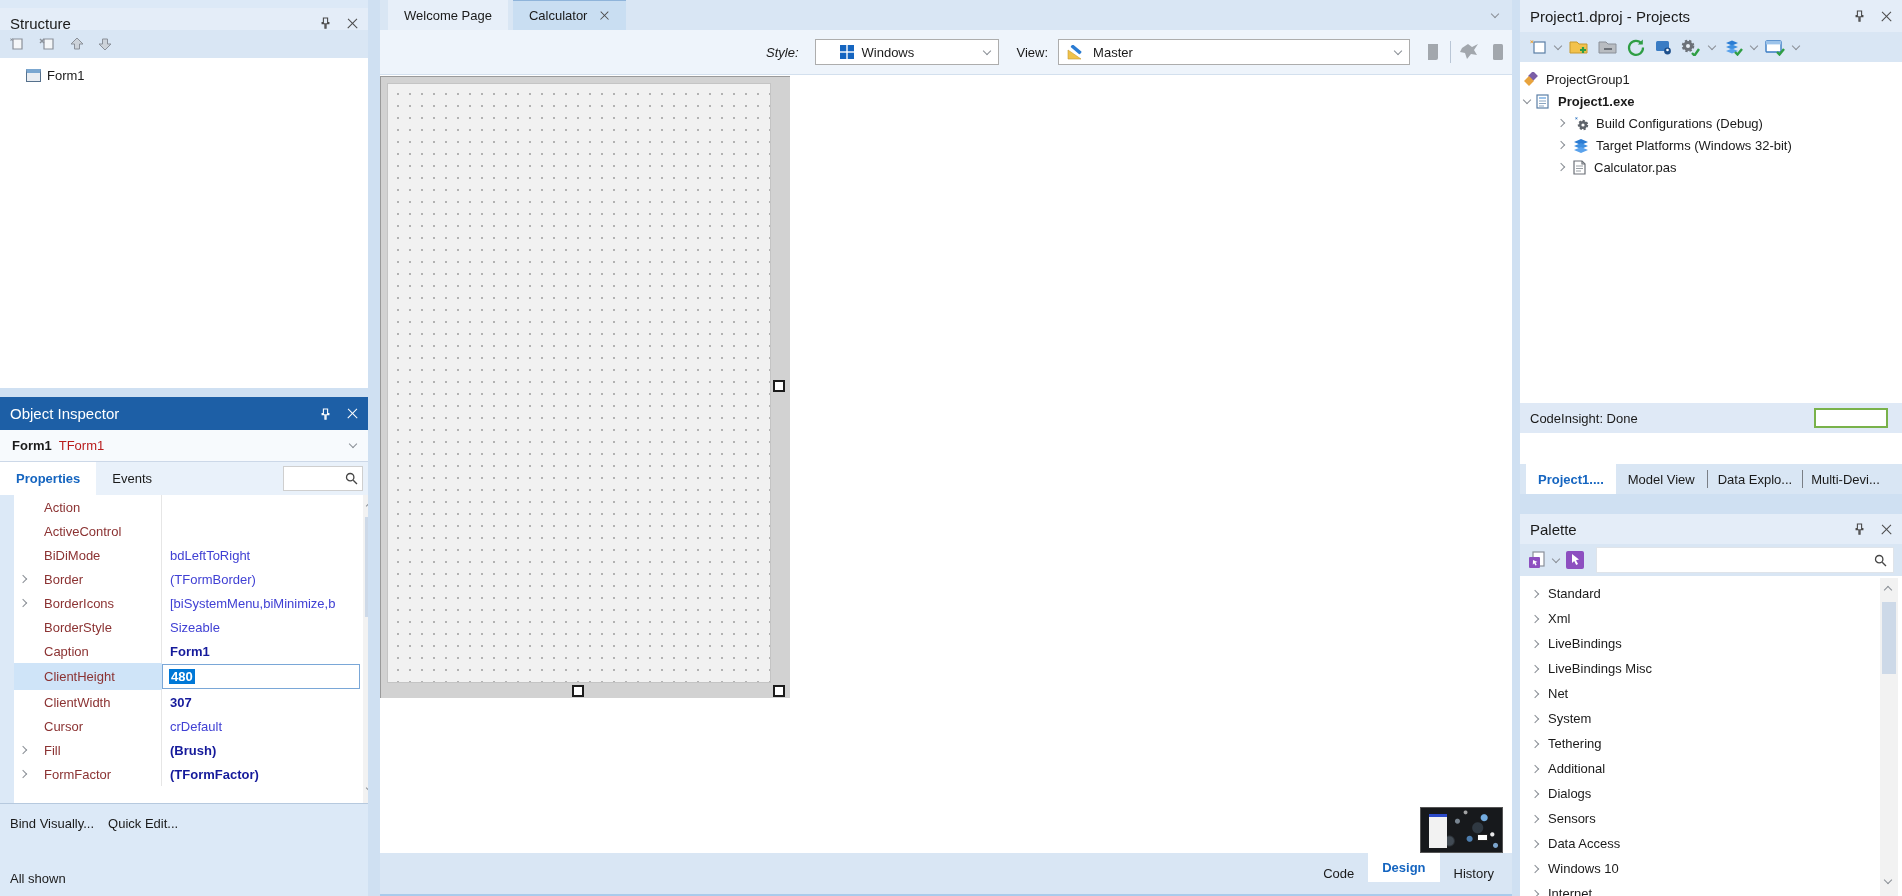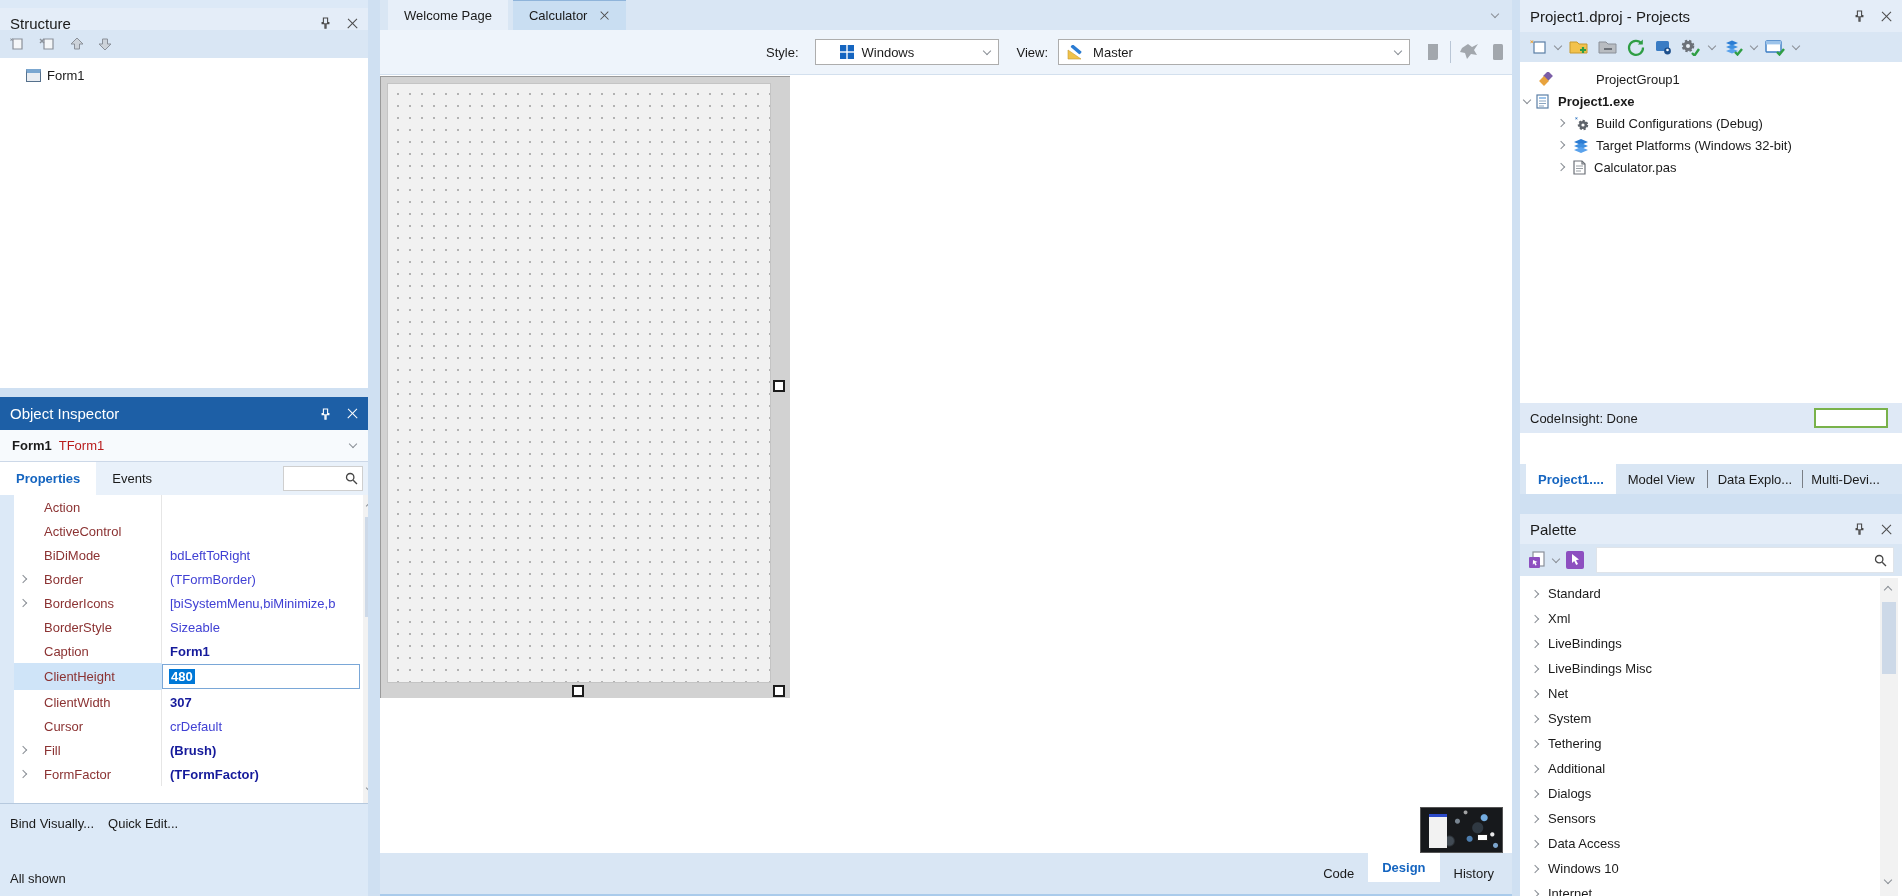--- a/index.html
+++ b/index.html
@@ -225,21 +225,21 @@
     </div>
     <div class="etab" style="margin-left:5px;background:#c9def2;border-top:1px solid #8fb4da;gap:12px;">
       <span>Calculator</span>
       <span class="xi" style="transform:scale(.85);"></span>
     </div>
     <span style="flex:1;"></span>
     <span class="cd" style="margin-right:14px;margin-top:-3px;"></span>
   </div>
 
   <div class="abs row" style="left:0;top:30px;width:1132px;height:45px;background:#eef4fb;border-bottom:1px solid #d3e0ee;">
-    <span style="margin-left:386px;">Style:</span>
+    <span style="margin-left:386px;font-style:italic;">Style:</span>
     <div class="ddl" style="margin-left:16px;width:184px;">
       <svg width="14" height="14" viewBox="0 0 14 14" style="margin-left:16px;">
           <rect x="0" y="0" width="6.3" height="6.3" fill="#1565c0"></rect>
           <rect x="7.7" y="0" width="6.3" height="6.3" fill="#1565c0"></rect>
           <rect x="0" y="7.7" width="6.3" height="6.3" fill="#1565c0"></rect>
           <rect x="7.7" y="7.7" width="6.3" height="6.3" fill="#1565c0"></rect>
         </svg>
       <span style="margin-left:8px;">Windows</span>
       <span style="flex:1;"></span>
       <span class="cd" style="margin-top:-3px;"></span>
@@ -352,21 +352,21 @@
     <span class="cd" style="margin-top:-3px;"></span>
     <svg width="22" height="18" viewBox="0 0 22 18">
         <rect x="2" y="3" width="15" height="11" rx="1" fill="#fff" stroke="#3a7cc4" stroke-width="1.4"></rect>
         <rect x="2" y="3" width="15" height="3.4" fill="#9cc3ea"></rect>
         <path d="M13 14l2.5 2.5L20 11" fill="none" stroke="#2f9e44" stroke-width="2.4"></path>
       </svg>
     <span class="cd" style="margin-top:-3px;"></span>
   </div>
 
   <div class="abs" style="left:0;top:62px;width:382px;height:341px;background:#fff;padding-top:6px;">
-    <div class="tree-row" style="padding-left:19px;gap:35px;">
+    <div class="tree-row" style="padding-left:4px;">
       <svg width="16" height="15" viewBox="0 0 16 15">
           <rect x="5.5" y="0.5" width="7" height="7" transform="rotate(45 9 4)" fill="#7b5ea7"></rect>
           <rect x="1.5" y="5.5" width="7" height="7" transform="rotate(45 5 9)" fill="#e8a33d"></rect>
         </svg>
       <span class="tree-label">ProjectGroup1</span>
     </div>
     <div class="tree-row" style="padding-left:4px;">
       <span class="cd" style="margin-right:6px;margin-top:-3px;"></span>
       <svg width="16" height="15" viewBox="0 0 16 15">
           <rect x="1" y="1" width="11" height="13" fill="#fff" stroke="#5b7fa6" stroke-width="1.2"></rect>

